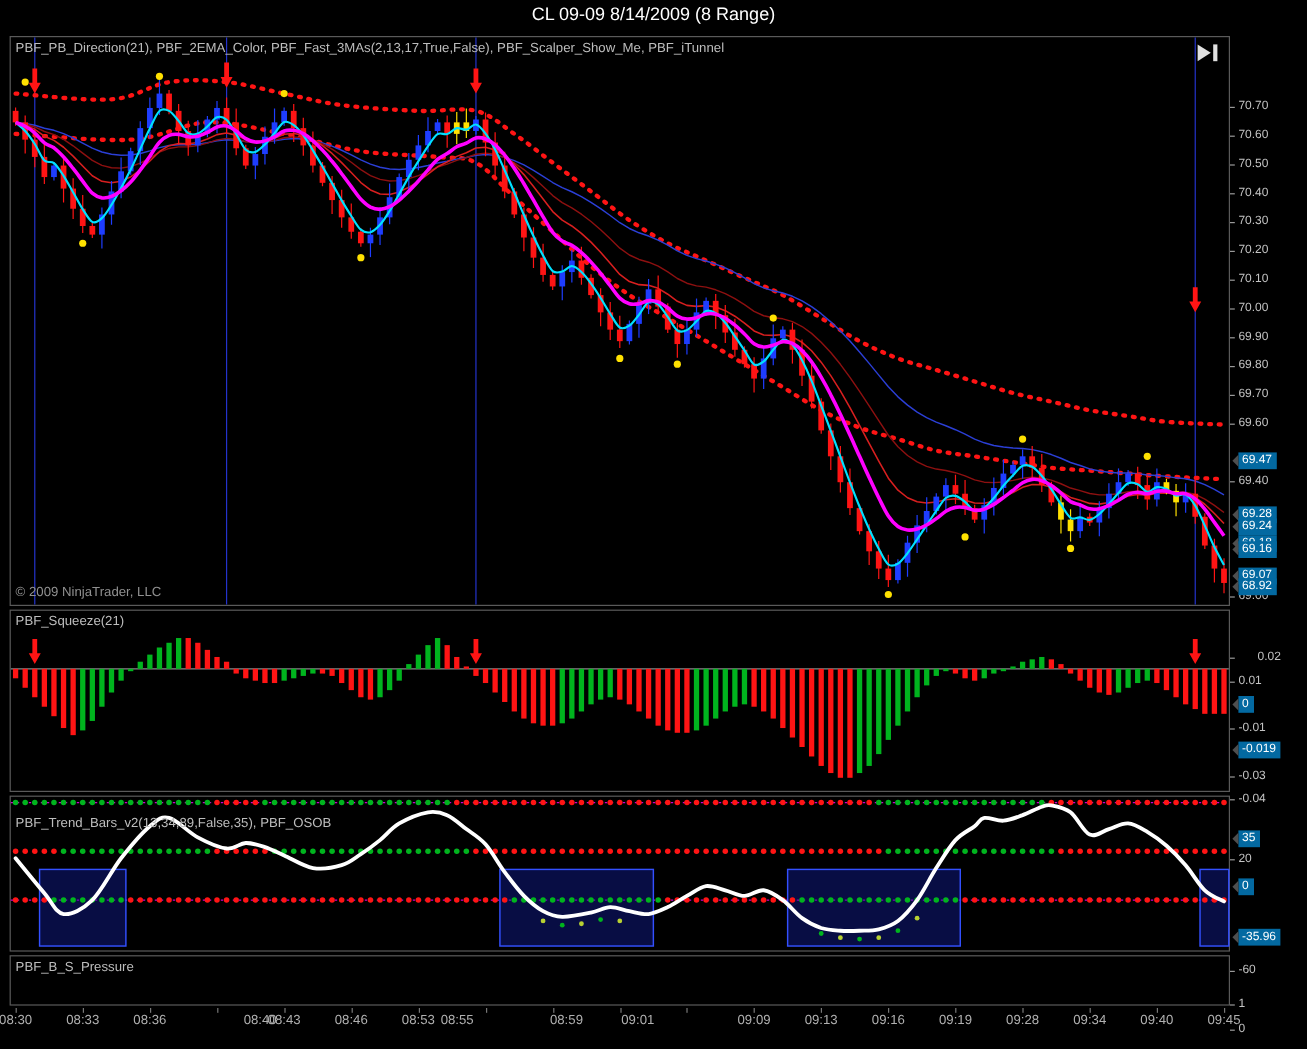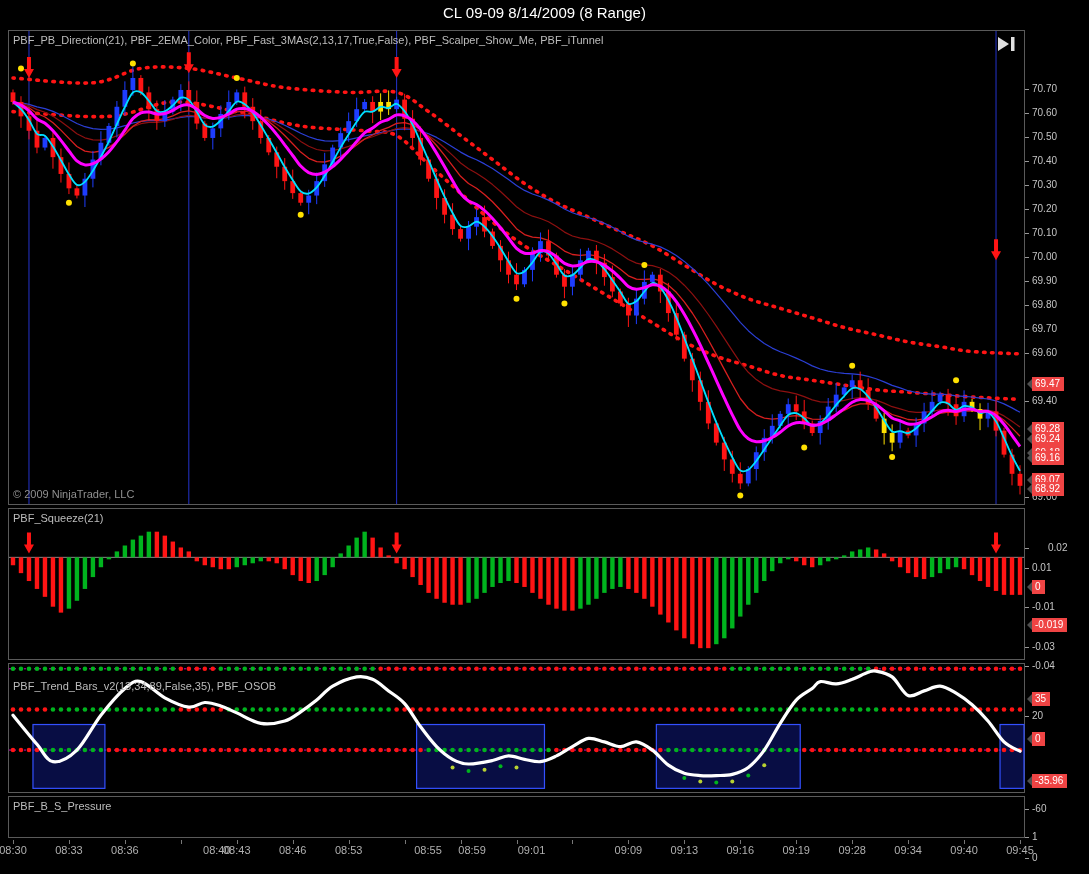--- a/index.html
+++ b/index.html
@@ -7,21 +7,21 @@
        font-family:"Liberation Sans",sans-serif;}
   .titlebar{position:absolute;top:0;left:0;width:100%;height:28px;text-align:center;
        line-height:26px;color:#fff;font-size:15px;z-index:6;}
   #chart-svg{position:absolute;top:0;left:0;}
   .plabel{position:absolute;left:13px;color:#bdbdbd;font-size:11px;white-space:nowrap;z-index:5;}
   .p1{top:34px;} .p2{top:512px;} .p3{top:680px;} .p4{top:800px;}
   .copyright{position:absolute;left:13px;top:488px;color:#909090;font-size:11px;z-index:5;}
   #axis{position:absolute;left:1025px;top:0;width:64px;height:840px;z-index:5;margin-top:30px;}
   .axis-label{position:absolute;left:7px;color:#c4c4c4;font-size:10px;white-space:nowrap;}
   .axis-tickmark{position:absolute;left:0;width:4px;height:1px;background:#999;}
-  .axis-marker{position:absolute;left:7px;background:#ef4444;color:#fff;font-size:10px;
+  .axis-marker{position:absolute;left:7px;background:#0369a1;color:#fff;font-size:10px;
        line-height:12px;padding:1px 4px 1px 3px;white-space:nowrap;}
   .axis-marker::before{content:'';position:absolute;left:-5px;top:50%;margin-top:-5px;
        border-top:5px solid transparent;border-bottom:5px solid transparent;
        border-right:5px solid #4f4f4f;}
   #time-axis{position:absolute;left:0;top:840px;width:1089px;height:24px;z-index:5;}
   .time-label{position:absolute;top:4px;transform:translateX(-50%);color:#b0b0b0;font-size:11px;white-space:nowrap;}
   .time-tick{position:absolute;top:0;width:1px;height:4px;background:#777;}
   #step-icon{position:absolute;left:997px;top:36px;width:22px;height:16px;z-index:6;cursor:pointer;}
 </style>
 <title>CL 09-09  8/14/2009 (8 Range)</title></head>
@@ -974,21 +974,21 @@
       <div class="time-label" style="left: 124.886px;">08:36</div>
       <div class="time-tick" style="left: 180.831px;"></div>
       <div class="time-label" style="left: 180.831px; margin-left: 36px;">08:40</div>
       <div class="time-tick" style="left: 236.776px;"></div>
       <div class="time-label" style="left: 236.776px;">08:43</div>
       <div class="time-tick" style="left: 292.72px;"></div>
       <div class="time-label" style="left: 292.72px;">08:46</div>
       <div class="time-tick" style="left: 348.665px;"></div>
       <div class="time-label" style="left: 348.665px;">08:53</div>
       <div class="time-tick" style="left: 404.61px;"></div>
-      <div class="time-label" style="left: 428px;">08:55</div>
+      <div class="time-label" style="left: 381px;">08:55</div>
       <div class="time-tick" style="left: 460.555px;"></div>
       <div class="time-label" style="left: 460.555px; padding-left: 23px;">08:59</div>
       <div class="time-tick" style="left: 516.5px;"></div>
       <div class="time-label" style="left: 508px; padding-left: 47px;">09:01</div>
       <div class="time-tick" style="left: 572.445px;"></div>
       <div class="time-label" style="left: 572.445px; margin-top: 36px;">09:05</div>
       <div class="time-tick" style="left: 628.39px;"></div>
       <div class="time-label" style="left: 628.39px;">09:09</div>
       <div class="time-tick" style="left: 684.335px;"></div>
       <div class="time-label" style="left: 684.335px;">09:13</div>

